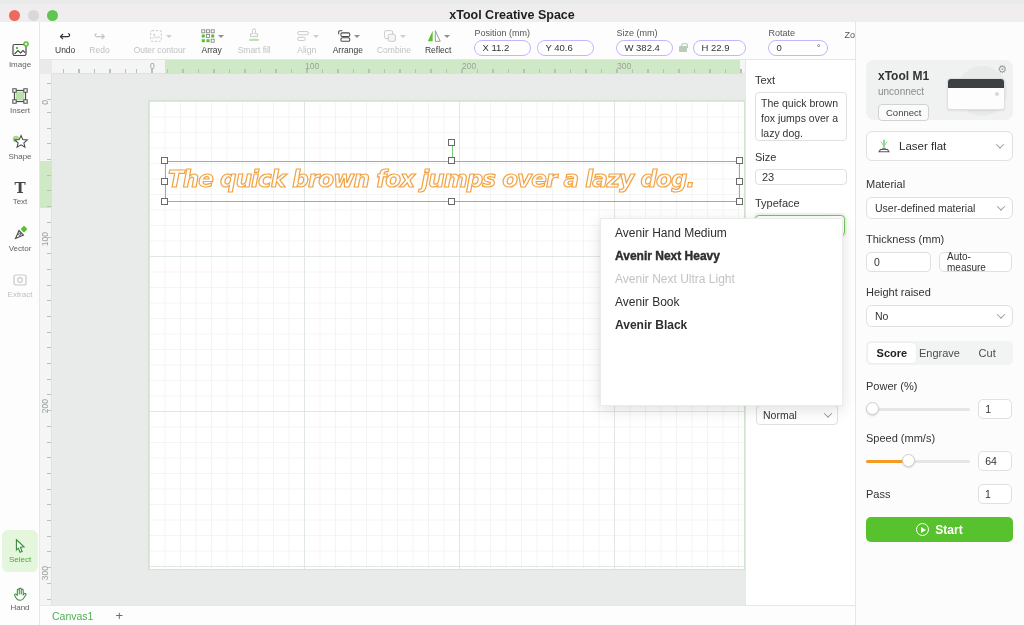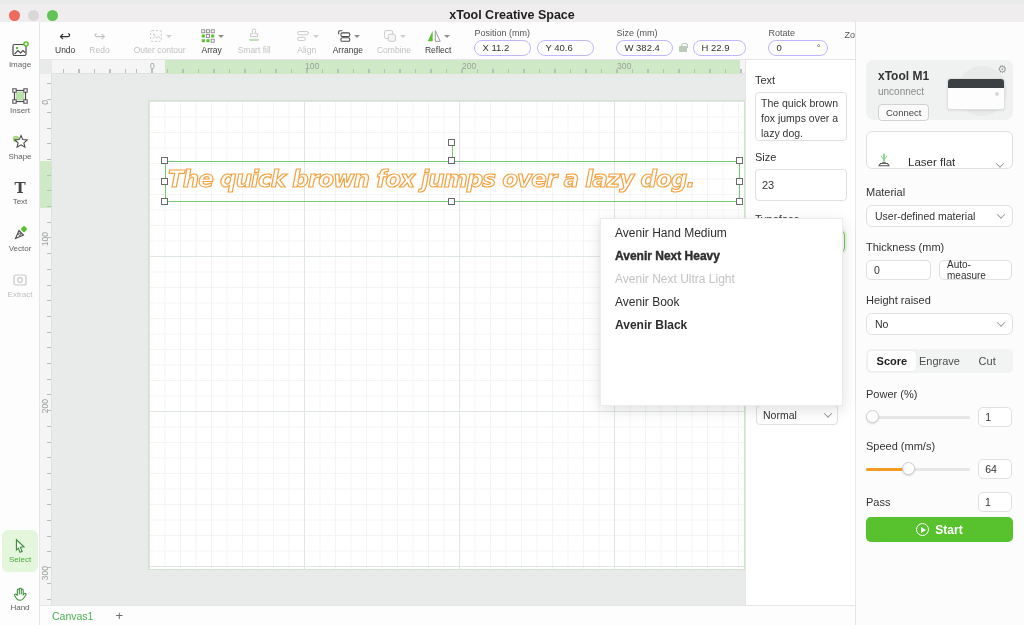--- a/index.html
+++ b/index.html
@@ -61,21 +61,21 @@
     background-size:155px 155px,155px 155px,15.5px 15.5px,15.5px 15.5px; }
   .selection { position:absolute; left:125px; top:101px; width:575px; height:41px; border:1px solid #77c877; }
   .sel-stem { position:absolute; left:412px; top:83px; width:1px; height:18px; background:#77c877; }
   .handle { position:absolute; width:7px; height:7px; background:#fff; border:1px solid #6a6a6a; }
   .fox-text { position:absolute; left:128px; top:106px; white-space:nowrap; font-family:"DejaVu Sans", sans-serif; font-size:23px; font-weight:bold; font-style:italic; letter-spacing:-0.9px; color:transparent; -webkit-text-stroke:1.2px #f2a240; }
 
   
   .props { position:absolute; left:745px; top:60px; width:110px; height:545px; background:#fff; border-left:1px solid #e7e7e7; padding:14px 10px 0 9px; z-index:10; }
   .p-lbl { font-size:11px; color:#333; margin-bottom:6px; }
   .p-textarea { width:92px; height:49px; border:1px solid #e0e0e0; border-radius:4px; font-size:10.5px; line-height:15px; color:#333; padding:3px 5px; margin-bottom:10px; overflow:hidden; }
-  .p-input { width:92px; height:32px; border:1px solid #e0e0e0; border-radius:4px; font-size:11px; color:#333; display:flex; align-items:center; padding:0 6px; margin-bottom:12px; background:#fff; }
+  .p-input { width:92px; height:16px; border:1px solid #e0e0e0; border-radius:4px; font-size:11px; color:#333; display:flex; align-items:center; padding:0 6px; margin-bottom:12px; background:#fff; }
   .p-select { width:90px; height:21px; border:1.5px solid #74c257; border-radius:4px; box-shadow:0 0 0 2px rgba(116,194,87,.15); font-size:10.5px; color:#222; display:flex; align-items:center; padding:0 5px; background:#fff; }
   .p-select .val { font-weight:bold; font-style:italic; overflow:hidden; white-space:nowrap; flex:1; }
   .chev { width:6px; height:6px; border-right:1.3px solid #9b9b9b; border-bottom:1.3px solid #9b9b9b; transform:rotate(45deg) translate(-1px,-1px); flex:none; margin-left:3px; }
   .style-select { position:absolute; left:10px; top:345px; width:82px; height:20px; border:1px solid #e0e0e0; border-radius:4px; font-size:10.5px; color:#333; display:flex; align-items:center; padding:0 6px; background:#fff; }
 
   
   .font-menu { position:absolute; left:600px; top:218px; width:243px; height:188px; background:#fff; border:1px solid #ececec; box-shadow:0 4px 14px rgba(0,0,0,.12); z-index:60; padding-top:2px; }
   .fm-item { height:23px; display:flex; align-items:center; padding-left:14px; font-size:12px; color:#2e2e2e; cursor:pointer; }
   .fm-demibold { font-weight:bold; }
   .fm-medium { font-weight:500; }
@@ -89,21 +89,21 @@
   .dev-card { position:relative; width:147px; height:60px; background:#f0f1f1; border-radius:8px; padding:9px 0 0 12px; margin-bottom:11px; }
   .gear { position:absolute; right:6px; top:3px; font-size:11px; color:#9aa09b; font-family:"DejaVu Sans", sans-serif; }
   .dev-name { font-size:12px; font-weight:bold; color:#333; margin-bottom:3px; }
   .dev-status { font-size:10px; color:#8b8b8b; margin-bottom:5px; }
   .connect-btn { display:inline-block; font-size:9.5px; color:#444; border:1px solid #d2d2d2; border-radius:4px; background:#fbfbfb; padding:2px 7px; cursor:pointer; }
   .dev-art { position:absolute; right:6px; top:8px; width:66px; height:46px; }
   .dev-circle { position:absolute; right:0; top:-2px; width:50px; height:50px; border-radius:50%; background:#e8e9e9; }
   .machine { position:absolute; right:2px; top:10px; width:58px; height:32px; background:#fdfdfd; border:1px solid #e0e0e0; border-radius:3px; box-shadow:0 1px 2px rgba(0,0,0,.08); }
   .machine::before { content:""; position:absolute; left:0; top:0; width:100%; height:9px; background:#3c4043; border-radius:3px 3px 0 0; }
   .machine::after { content:""; position:absolute; right:5px; top:13px; width:4px; height:4px; border-radius:50%; background:#d8d8d8; }
-  .module-select { width:147px; height:38px; border:1px solid #e0e0e0; border-radius:6px; background:#fff; display:flex; align-items:flex-end; gap:16px; padding:0 9px; margin-bottom:17px; font-size:11.5px; color:#2e2e2e; cursor:pointer; }
+  .module-select { width:147px; height:30px; border:1px solid #e0e0e0; border-radius:6px; background:#fff; display:flex; align-items:center; gap:7px; padding:0 9px; margin-bottom:17px; font-size:11.5px; color:#2e2e2e; cursor:pointer; }
   .module-select .val { flex:1; }
   .d-lbl { font-size:11px; color:#333; margin-bottom:7px; }
   .d-select { width:147px; height:22px; border:1px solid #e0e0e0; border-radius:6px; background:#fff; display:flex; align-items:center; padding:0 8px; font-size:10.5px; color:#333; margin-bottom:14px; cursor:pointer; }
   .d-select .val { flex:1; white-space:nowrap; overflow:hidden; }
   .thick-row { display:flex; gap:8px; margin-bottom:14px; }
   .d-input { height:20px; border:1px solid #e0e0e0; border-radius:5px; background:#fff; display:flex; align-items:center; padding:0 7px; font-size:10.5px; color:#333; }
   .thick-input { width:70px; }
   .auto-btn { height:20px; border:1px solid #e0e0e0; border-radius:5px; background:#fff; font-size:10px; color:#333; display:flex; align-items:center; justify-content:center; padding:0 7px; cursor:pointer; }
   .proc-tabs { width:147px; height:24px; background:#f2f3f3; border-radius:5px; display:flex; padding:2px; margin:4px 0 15px; }
   .proc-tab { flex:1; display:flex; align-items:center; justify-content:center; font-size:11px; color:#4c4c4c; border-radius:4px; cursor:pointer; }

